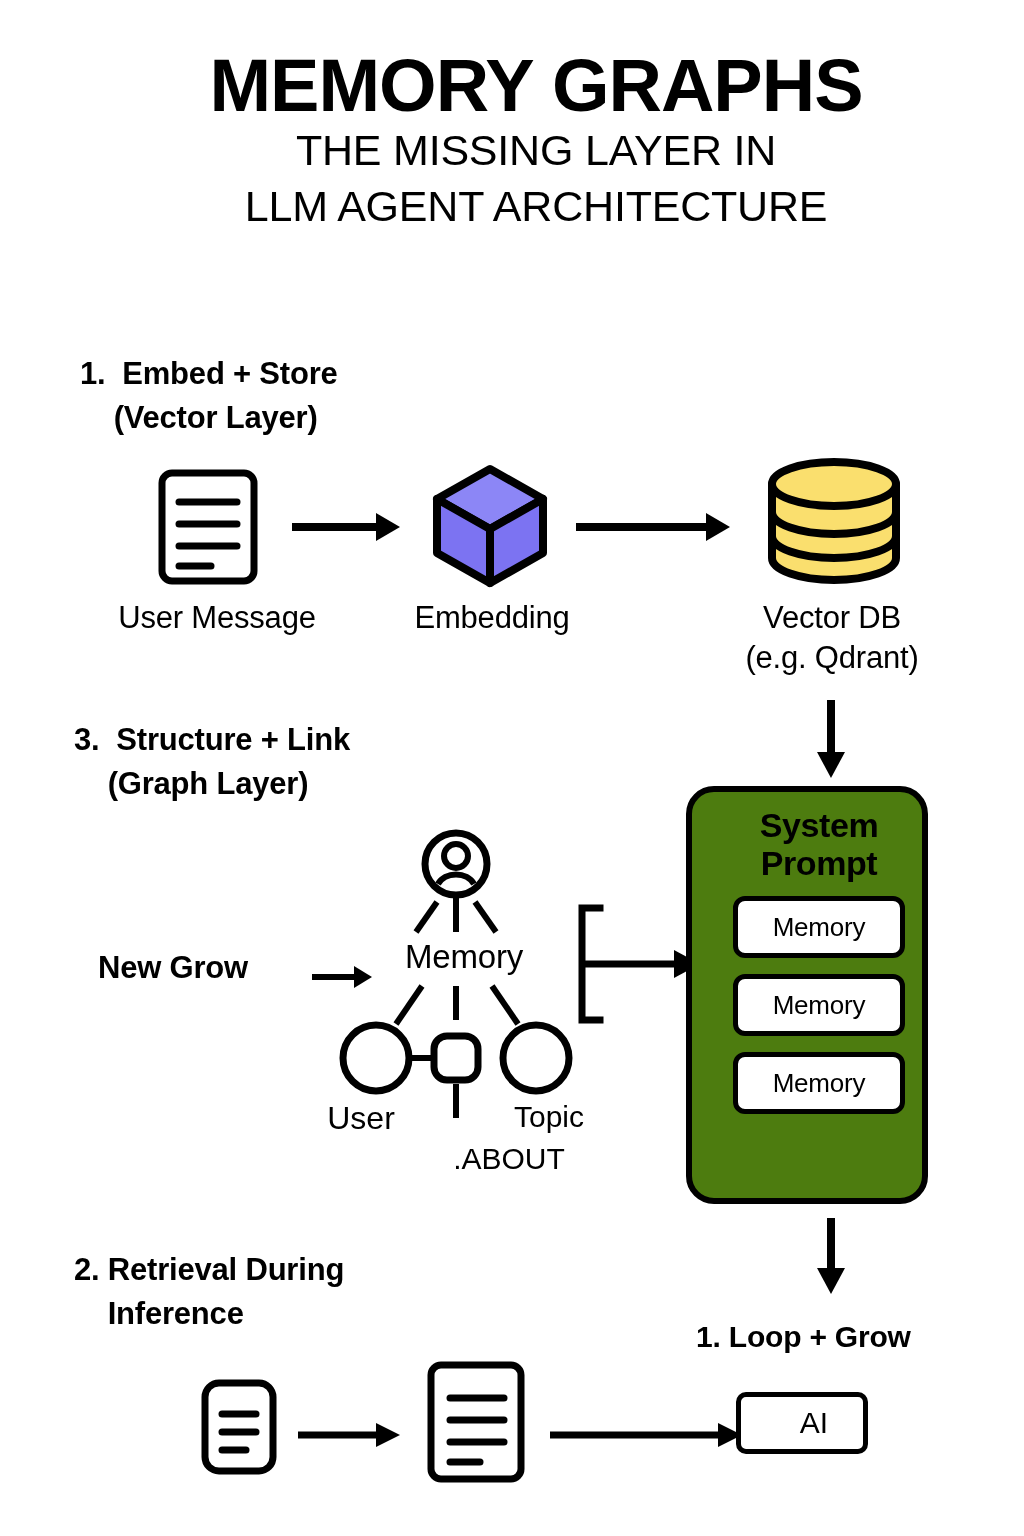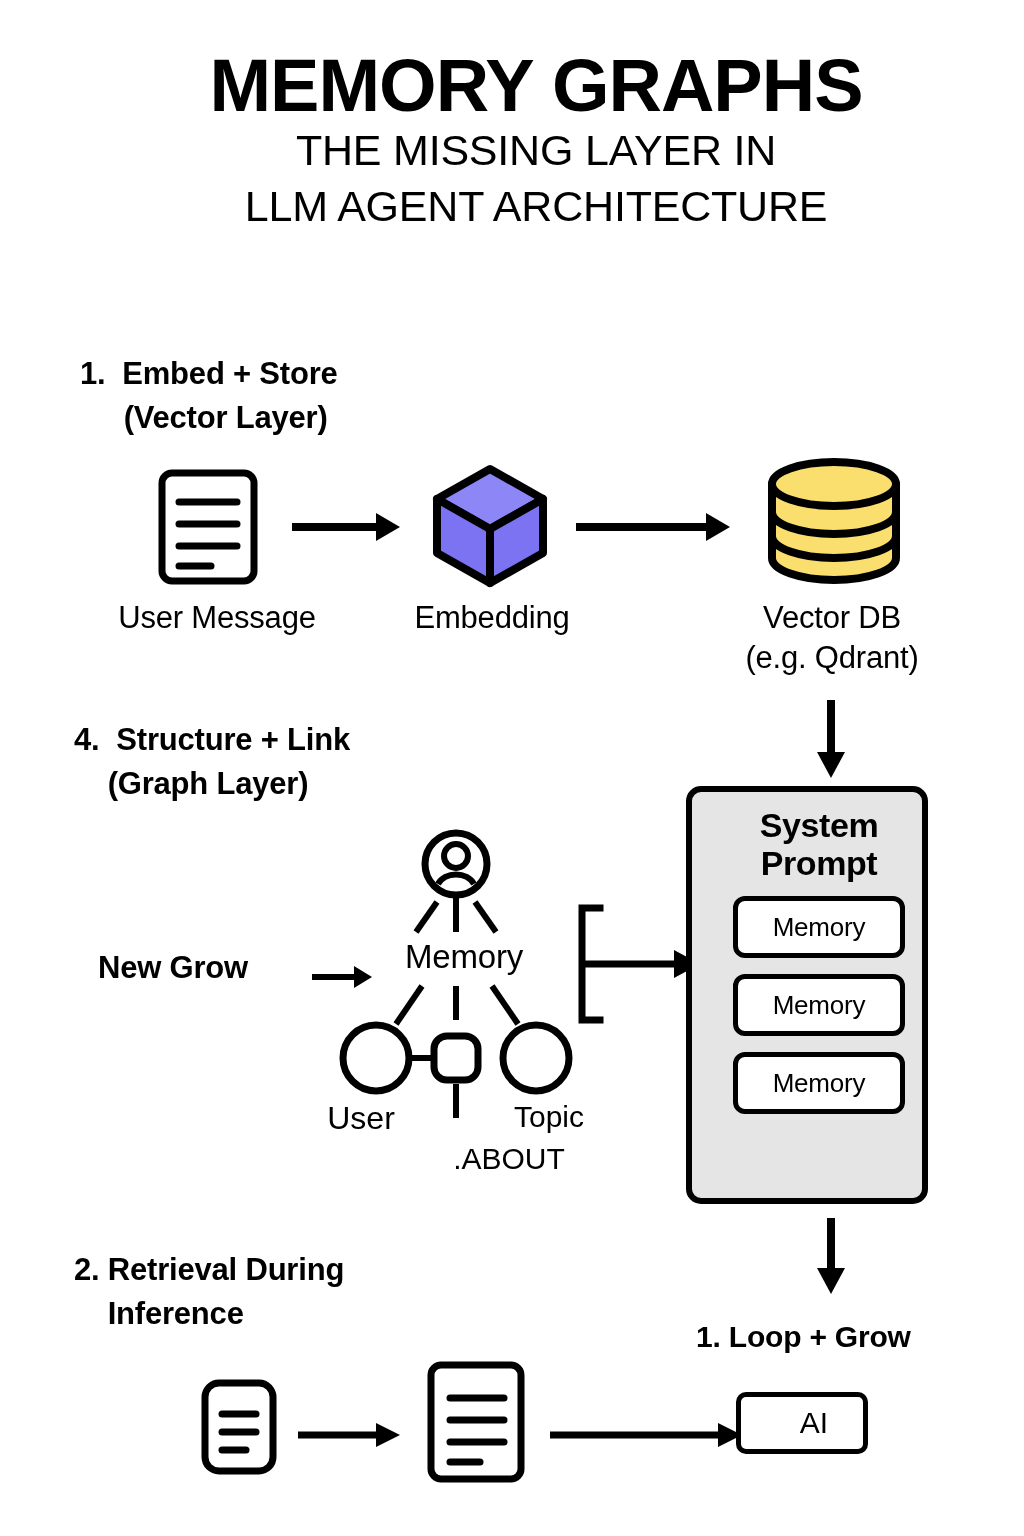--- a/index.html
+++ b/index.html
@@ -37,21 +37,21 @@
   }
 
   
   .step-heading {
     font-size: 31px;
     font-weight: 700;
     line-height: 1.42;
     letter-spacing: -0.2px;
     white-space: pre;
   }
-  #step1-heading { left: 56px; top: 352px; text-align: center; }
+  #step1-heading { left: 56px; top: 352px; }
   #step2-heading { left: 50px; top: 718px; }
   #step3-heading { left: 50px; top: 1248px; }
   #step4-heading { left: 672px; top: 1316px; font-size: 30px; }
 
   
   .caption {
     font-size: 31px;
     font-weight: 500;
     text-align: center;
     line-height: 1.3;
@@ -94,23 +94,23 @@
     font-size: 31px; font-weight: 700; letter-spacing: -0.2px;
   }
   #arrow-new-query { left: 288px; top: 962px; }
   #bracket-to-prompt { left: 548px; top: 902px; }
 
   
   #system-prompt-panel {
     left: 686px; top: 786px;
     width: 242px; height: 418px;
     border: 6px solid #000;
-    border-radius: 15px;
+    border-radius: 28px;
     box-sizing: border-box;
-    background: #e5e5e5;
+    background: #4d7c0f;
     display: flex;
     flex-direction: column;
     align-items: center;
     padding-top: 14px;
   }
   #system-prompt-title {
     font-size: 34px;
     font-weight: 700;
     text-align: center;
     line-height: 1.12;
@@ -207,21 +207,21 @@
 <div id="cap-vectordb" class="abs caption">Vector DB
 (e.g. Qdrant)</div>
 
 <div id="arrow-db-to-prompt" class="abs">
   <svg width="34" height="82" viewBox="0 0 34 82">
     <line x1="17" y1="2" x2="17" y2="60" stroke="#000" stroke-width="8"></line>
     <path d="M3 54 L17 80 L31 54 Z" fill="#000"></path>
   </svg>
 </div>
 
-<div id="step2-heading" class="abs step-heading">4.  Structure + Link
+<div id="step2-heading" class="abs step-heading">3.  Structure + Link
     (Graph Layer)</div>
 
 <div id="label-new-query" class="abs">New Grow</div>
 <div id="arrow-new-query" class="abs">
   <svg width="62" height="30" viewBox="0 0 62 30">
     <line x1="0" y1="15" x2="46" y2="15" stroke="#000" stroke-width="6"></line>
     <path d="M42 4 L60 15 L42 26 Z" fill="#000"></path>
   </svg>
 </div>
 

